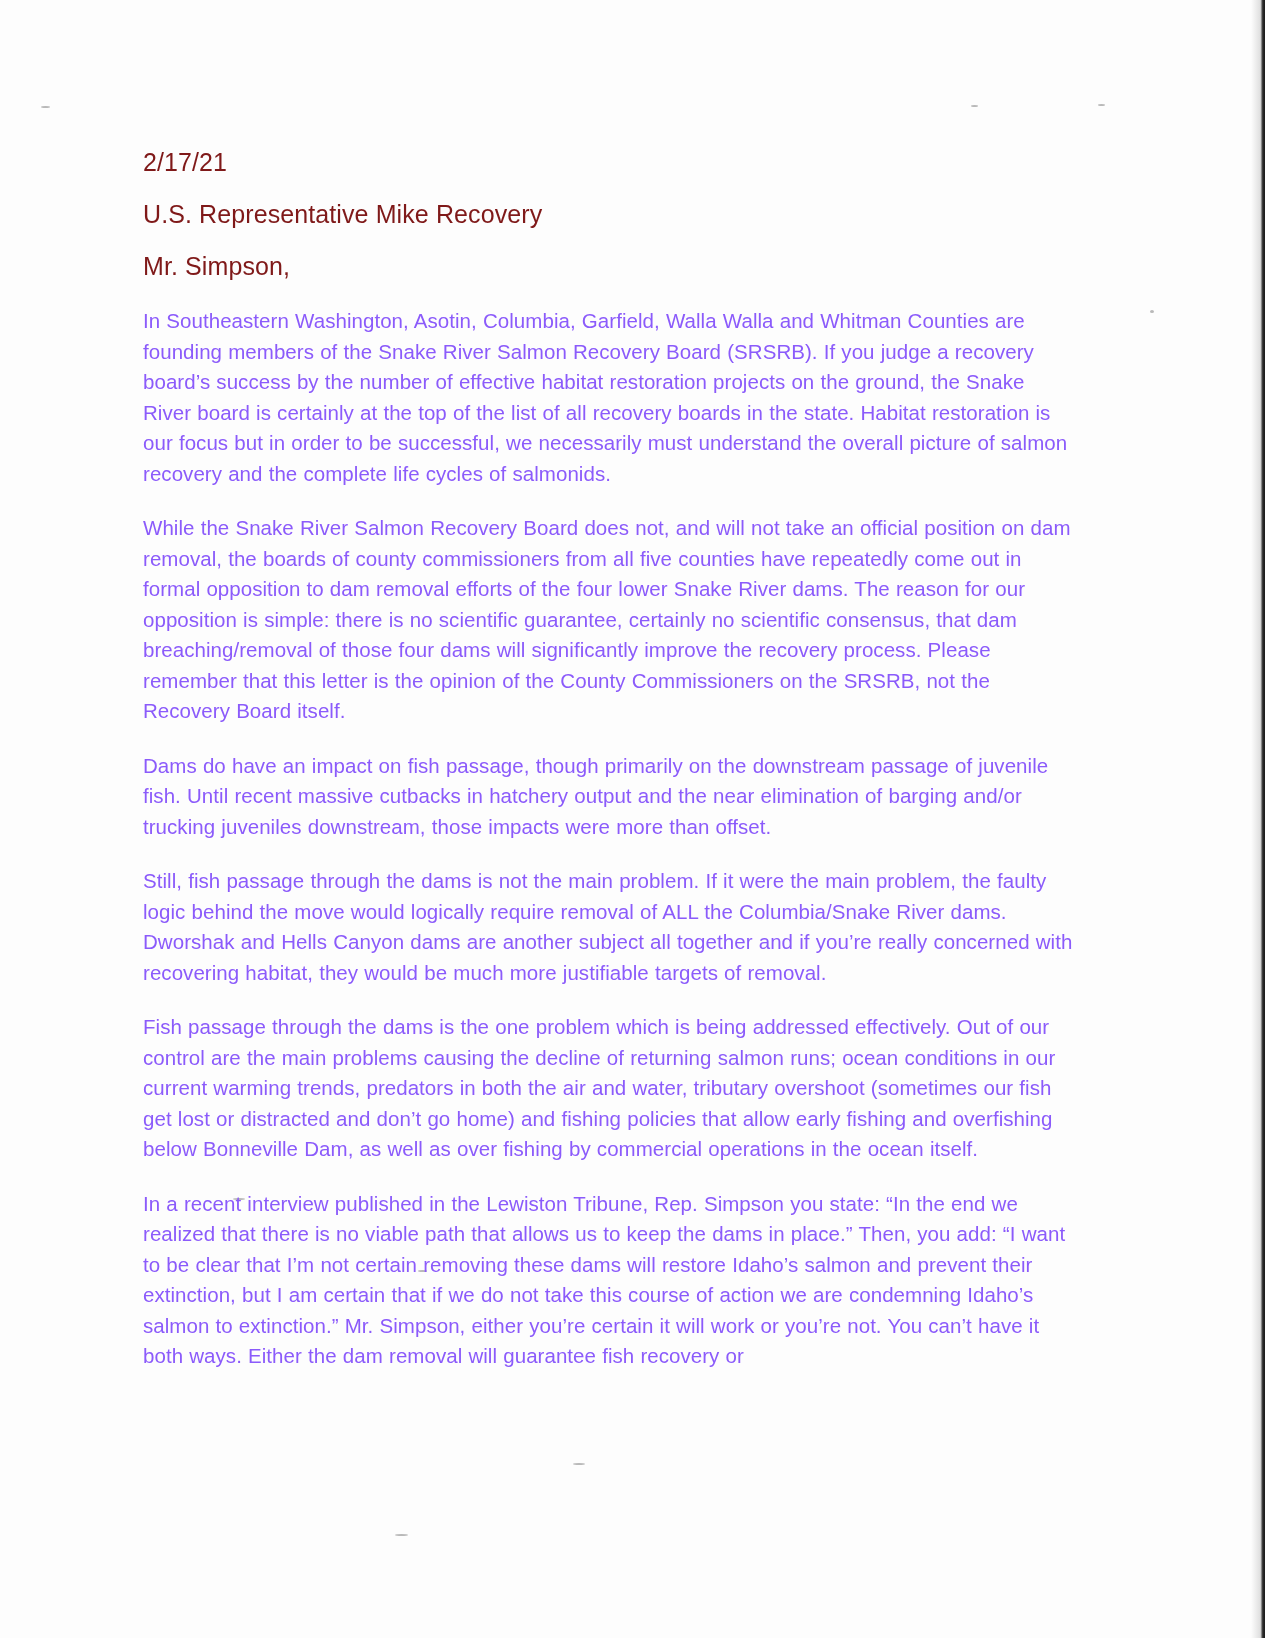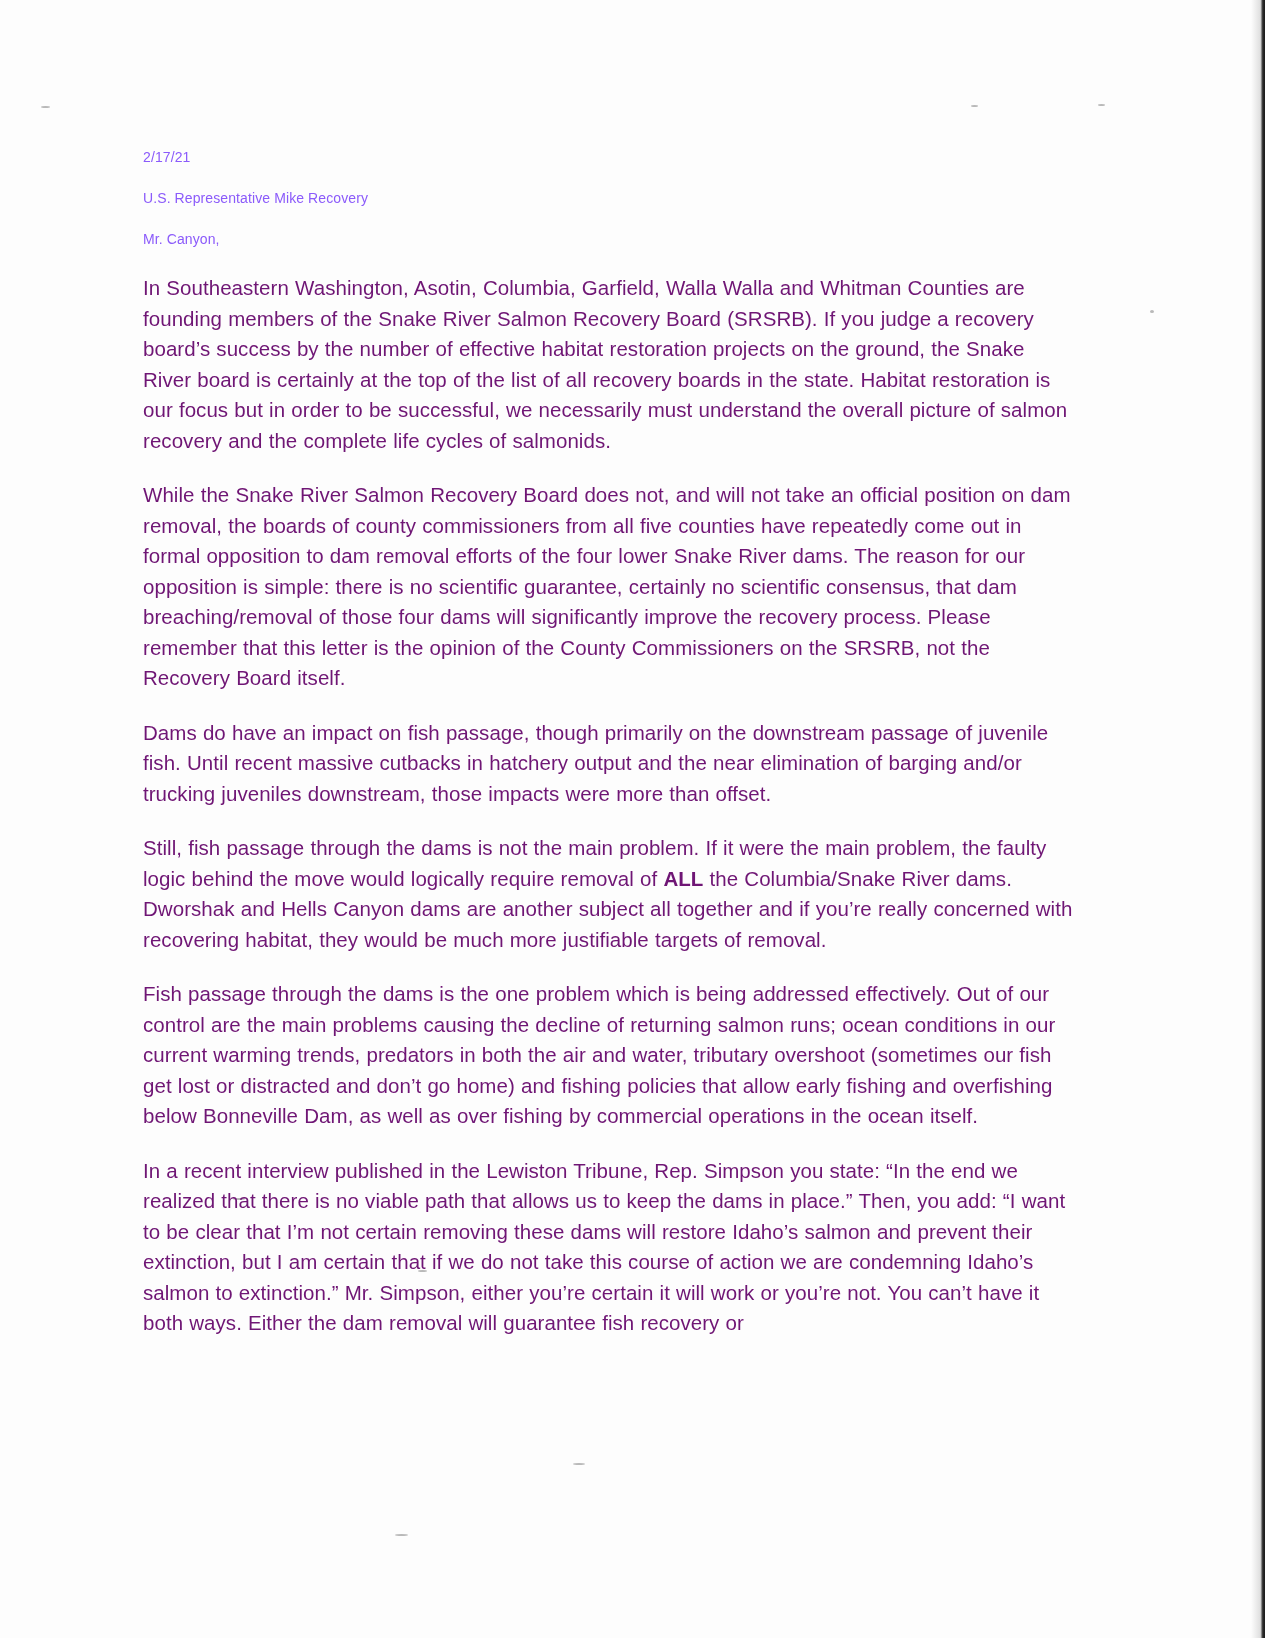--- a/index.html
+++ b/index.html
@@ -51,37 +51,37 @@
     border-radius: 50%;
     pointer-events: none;
   }
   .letter {
     position: absolute;
     left: 143px;
     top: 150px;
     width: 930px;
   }
   .line-block {
-    font-size: 14px;
+    font-size: 25px;
     line-height: 1.0;
-    color: #8b5cf6;
+    color: #7f1d1d;
     margin: 0 0 27px 0;
     letter-spacing: 0.1px;
   }
   p.para {
     font-size: 20.5px;
     line-height: 30.5px;
-    color: #701a75;
+    color: #8b5cf6;
     margin: 0 0 24px 0;
     text-align: left;
     letter-spacing: 0.05px;
     word-spacing: 0.4px;
   }
   b.emph {
-    font-weight: bold;
+    font-weight: normal;
   }
   
   .letter {
     filter: contrast(1.04);
   }
 </style>
 </head>
 <body>
 
 <div id="page">
@@ -97,21 +97,21 @@
   <div class="speck" style="left:573px; top:1463px;width:12px; height:2px;"></div>
   <div class="speck" style="left:395px; top:1534px;width:13px; height:2px;"></div>
 
   <div class="letter">
 
     <div class="line-block">2/17/21</div>
 
     <div class="line-block">U.S. Representative Mike Recovery</div>
 
 
-    <div class="line-block">Mr. Canyon,</div>
+    <div class="line-block">Mr. Simpson,</div>
 
     <p class="para">In Southeastern Washington, Asotin, Columbia, Garfield, Walla Walla and Whitman Counties are founding members of the Snake River Salmon Recovery Board (SRSRB). If you judge a recovery board’s success by the number of effective habitat restoration projects on the ground, the Snake River board is certainly at the top of the list of all recovery boards in the state. Habitat restoration is our focus but in order to be successful, we necessarily must understand the overall picture of salmon recovery and the complete life cycles of salmonids.</p>
 
     <p class="para">While the Snake River Salmon Recovery Board does not, and will not take an official position on dam removal, the boards of county commissioners from all five counties have repeatedly come out in formal opposition to dam removal efforts of the four lower Snake River dams. The reason for our opposition is simple: there is no scientific guarantee, certainly no scientific consensus, that dam breaching/removal of those four dams will significantly improve the recovery process. Please remember that this letter is the opinion of the County Commissioners on the SRSRB, not the Recovery Board itself.</p>
 
     <p class="para">Dams do have an impact on fish passage, though primarily on the downstream passage of juvenile fish.  Until recent massive cutbacks in hatchery output and the near elimination of barging and/or trucking juveniles downstream, those impacts were more than offset.</p>
 
     <p class="para"><span>Still, fish passage through the dams is not the main problem.  If it were the main problem, the faulty logic behind the move would logically require removal of </span><b class="emph">ALL</b><span> the Columbia/Snake River dams.  Dworshak and Hells Canyon dams are another subject all together and if you’re really concerned with recovering habitat, they would be much more justifiable targets of removal.</span></p>
 
     <p class="para">Fish passage through the dams is the one problem which is being addressed effectively. Out of our control are the main problems causing the decline of returning salmon runs; ocean conditions in our current warming trends, predators in both the air and water, tributary overshoot (sometimes our fish get lost or distracted and don’t go home) and fishing policies that allow early fishing and overfishing below Bonneville Dam, as well as over fishing by commercial operations in the ocean itself.</p>

